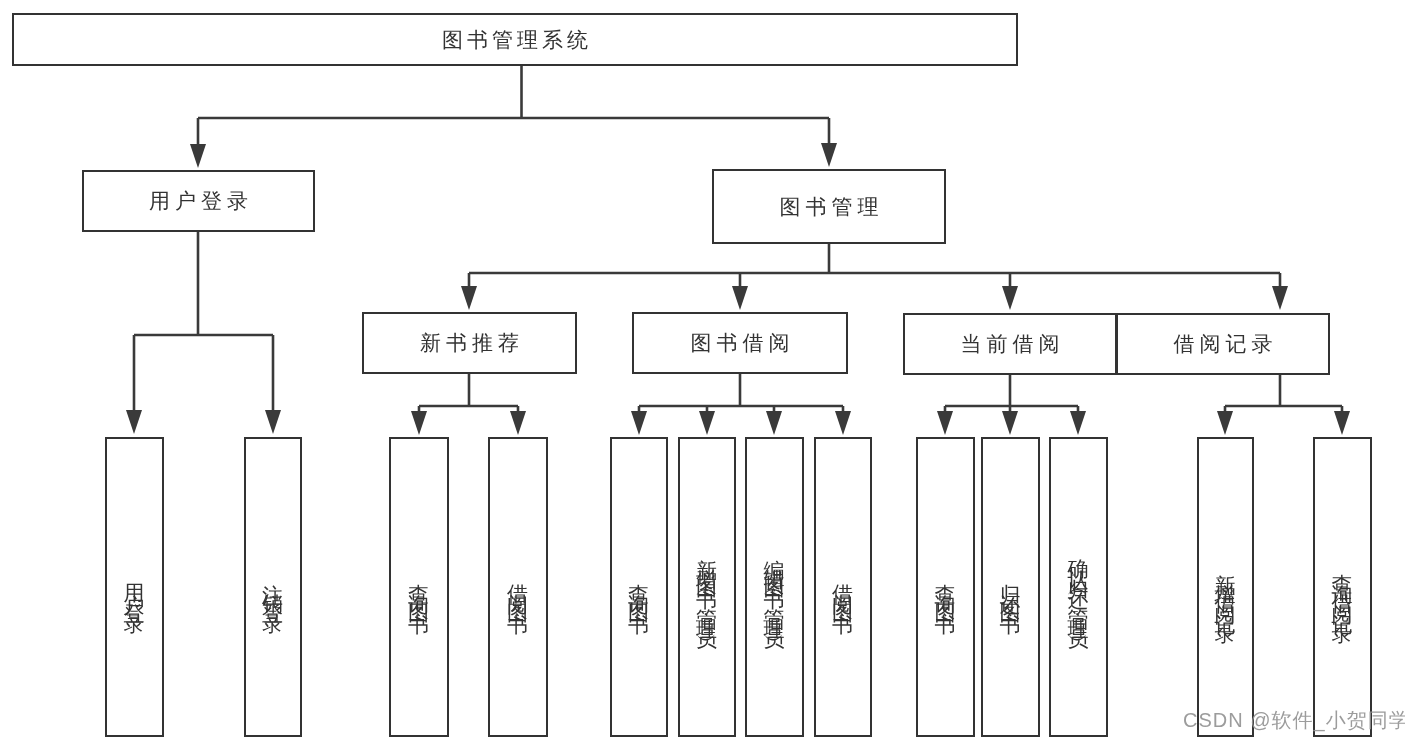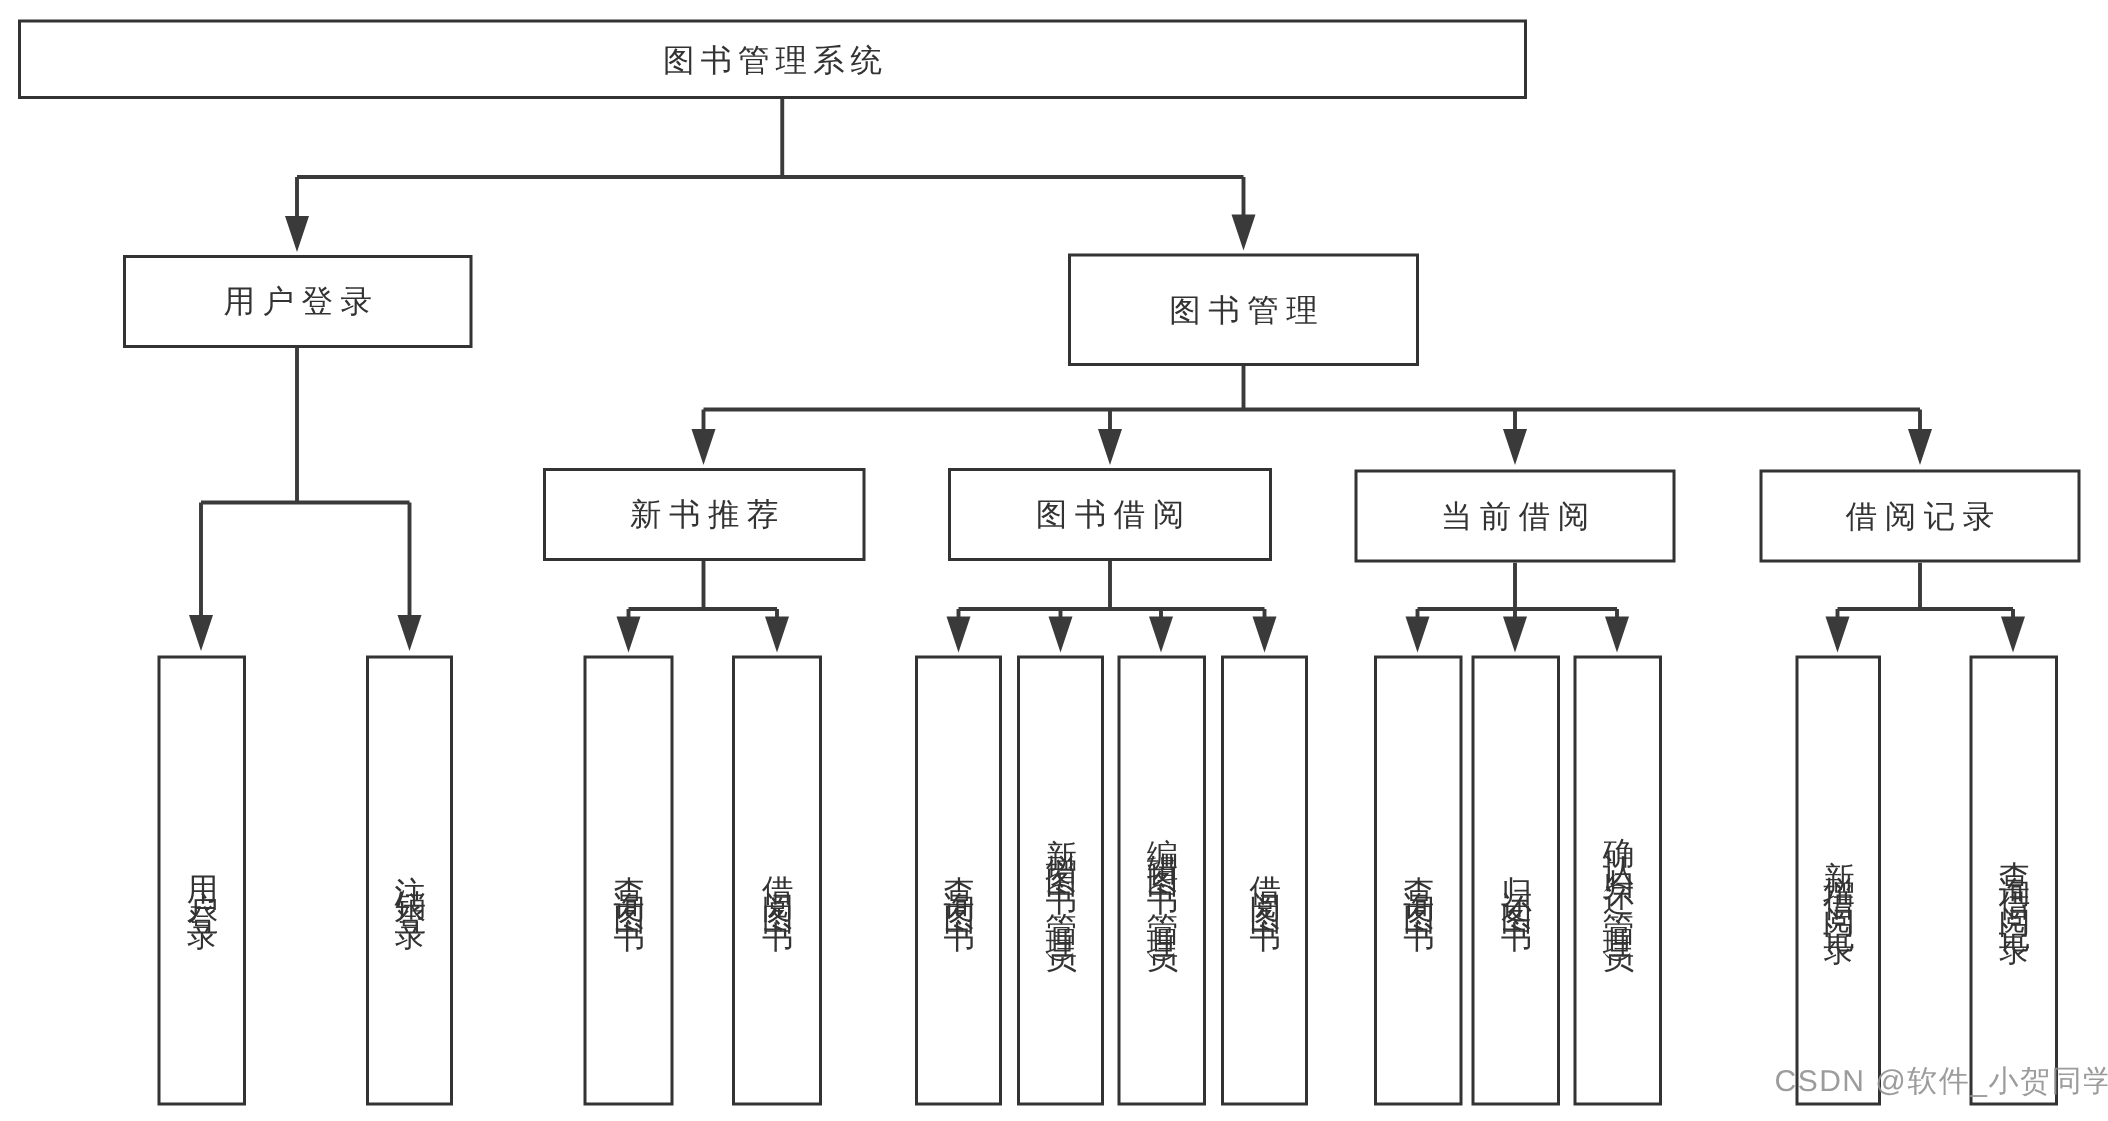--- a/index.html
+++ b/index.html
@@ -134,21 +134,21 @@
 
   <div class="node hbox" style="left:632px; top:312px; width:216px; height:62px;">
     <span>图书借阅</span>
   </div>
   <div class="node hbox" style="left:362px; top:312px; width:215px; height:62px;">
     <span>新书推荐</span>
   </div>
   <div class="node hbox" style="left:903px; top:313px; width:214px; height:62px;">
     <span>当前借阅</span>
   </div>
-  <div class="node hbox" style="left:1173px; top:313px; width:214px; height:62px;">
+  <div class="node hbox" style="left:1116px; top:313px; width:214px; height:62px;">
     <span>借阅记录</span>
   </div>
 
   <div class="node leaf" style="left:105px; width:59px;">
     <span class="vtext">用户登录</span>
   </div>
   <div class="node leaf" style="left:244px; width:58px;">
     <span class="vtext">注销登录</span>
   </div>
   <div class="node leaf" style="left:389px; width:60px;">

